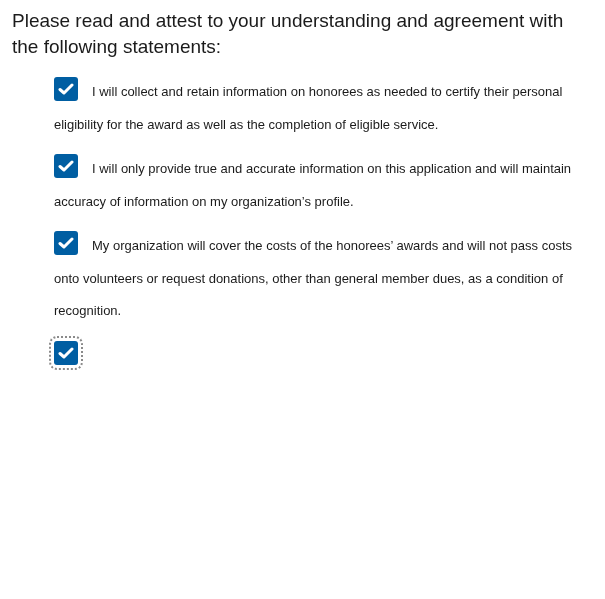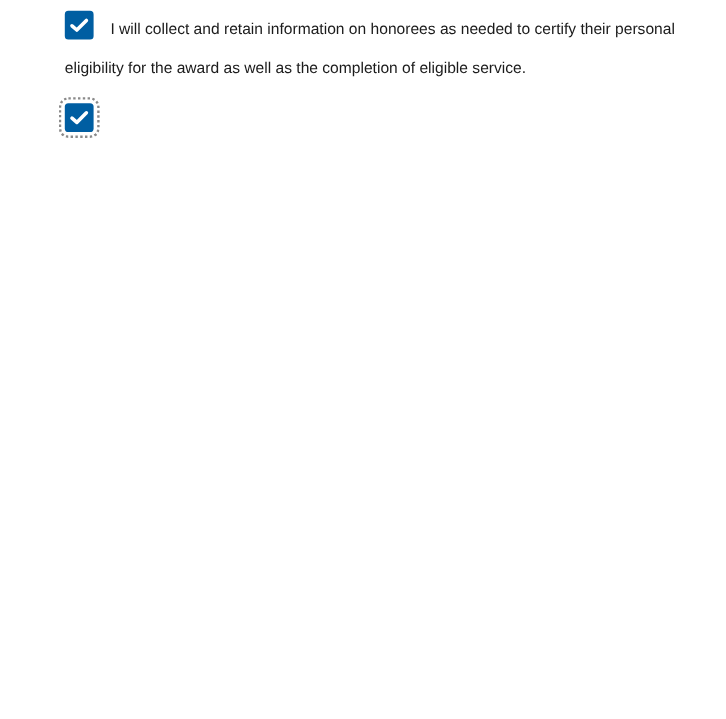--- a/index.html
+++ b/index.html
@@ -25,31 +25,46 @@
     background: #005ea2; margin-right: 14px; position: relative;
     cursor: pointer;
   }
   .cb svg { position: absolute; left: 4px; top: 5px; }
   .cb.focus { outline: 2px dotted #8a8a8a; outline-offset: 3px; }
 </style>
 </head>
 <body>
 
 <div class="wrap">
+  <p class="intro">Please read and attest to your understanding and agreement with the following statements:</p>
   <div class="items">
 
     <div class="item">
       <span class="cb" role="checkbox" aria-checked="true">
         <svg width="16" height="14" viewBox="0 0 16 14">
             <path d="M2 7.5 L6 11 L14 3" stroke="#fff" stroke-width="3" fill="none" stroke-linecap="round" stroke-linejoin="round"></path>
           </svg>
       </span><span>I will collect and retain information on honorees as needed to certify their personal eligibility for the award as well as the completion of eligible service.</span>
     </div>
 
+    <div class="item">
+      <span class="cb" role="checkbox" aria-checked="true">
+        <svg width="16" height="14" viewBox="0 0 16 14">
+            <path d="M2 7.5 L6 11 L14 3" stroke="#fff" stroke-width="3" fill="none" stroke-linecap="round" stroke-linejoin="round"></path>
+          </svg>
+      </span><span>I will only provide true and accurate information on this application and will maintain accuracy of information on my organization’s profile.</span>
+    </div>
 
+    <div class="item">
+      <span class="cb" role="checkbox" aria-checked="true">
+        <svg width="16" height="14" viewBox="0 0 16 14">
+            <path d="M2 7.5 L6 11 L14 3" stroke="#fff" stroke-width="3" fill="none" stroke-linecap="round" stroke-linejoin="round"></path>
+          </svg>
+      </span><span>My organization will cover the costs of the honorees’ awards and will not pass costs onto volunteers or request donations, other than general member dues, as a condition of recognition.</span>
+    </div>
 
     <div class="item">
       <span class="cb focus" role="checkbox" aria-checked="true">
         <svg width="16" height="14" viewBox="0 0 16 14">
             <path d="M2 7.5 L6 11 L14 3" stroke="#fff" stroke-width="3" fill="none" stroke-linecap="round" stroke-linejoin="round"></path>
           </svg>
       </span>
     </div>
 
   </div>

